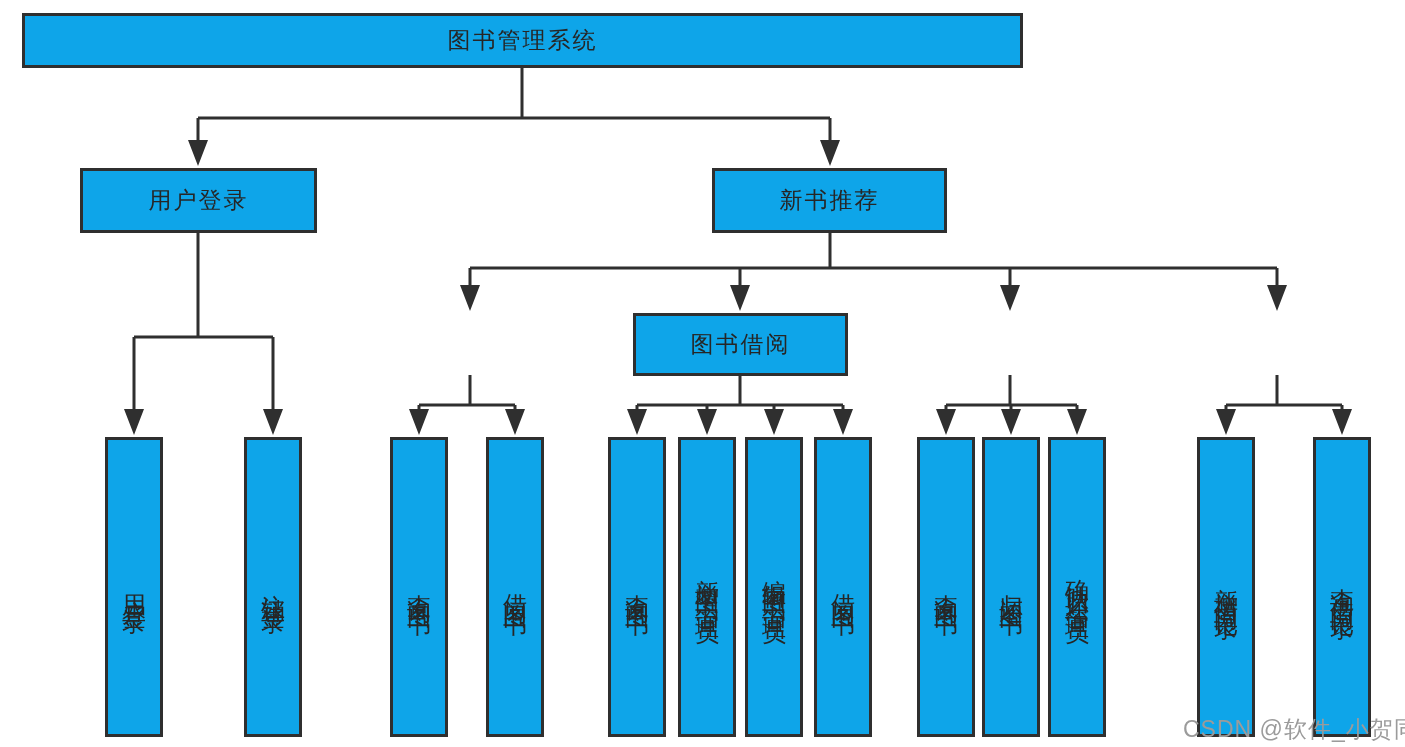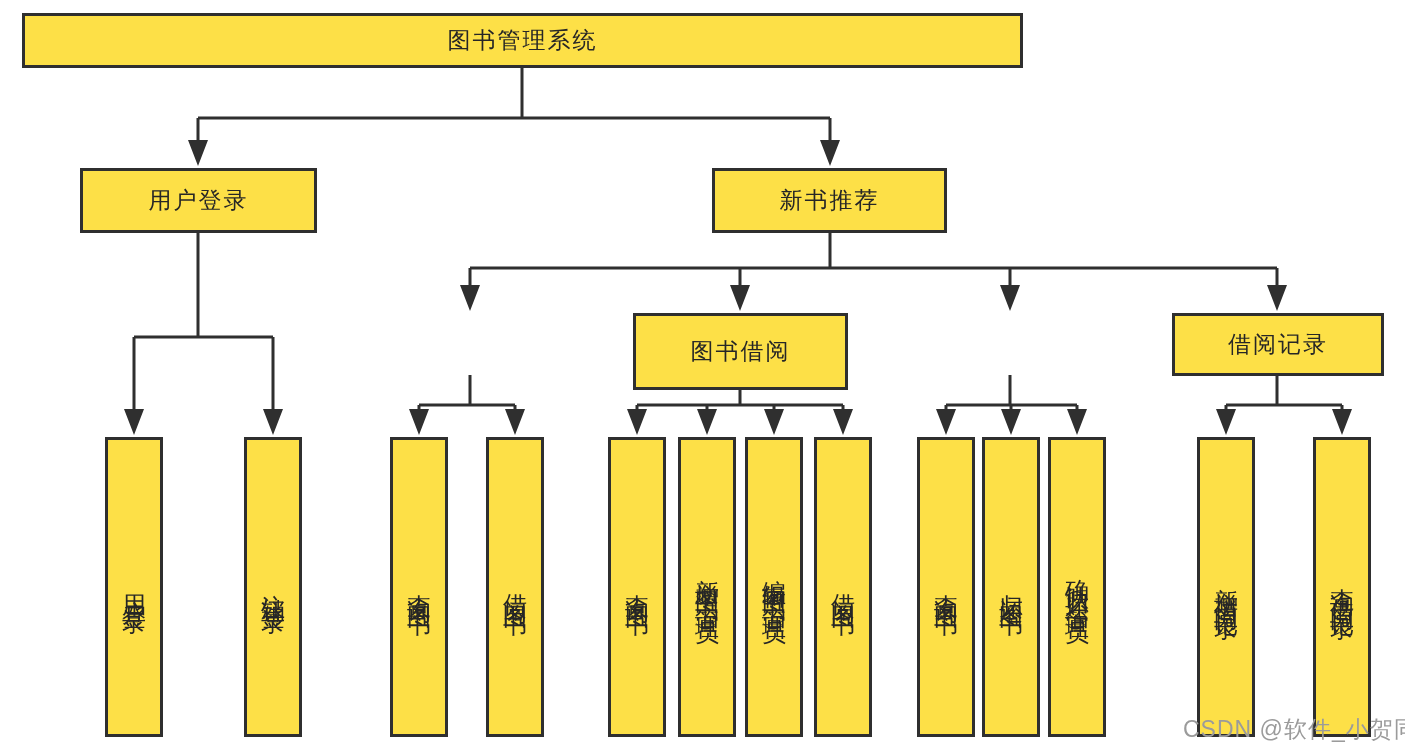--- a/index.html
+++ b/index.html
@@ -20,21 +20,21 @@
   #connectors {
     position: absolute;
     left: 0;
     top: 0;
     z-index: 1;
   }
   .hbox, .vbox {
     position: absolute;
     box-sizing: border-box;
     border: 3px solid #2f2f2f;
-    background: #fde047;
+    background: #0ea5e9;
     display: flex;
     align-items: center;
     justify-content: center;
     z-index: 2;
     color: #262626;
   }
   .hbox span {
     font-size: 23px;
     letter-spacing: 2px;
     white-space: nowrap;
@@ -125,25 +125,22 @@
     <span>图书管理系统</span>
   </div>
 
   <div class="hbox" style="left:80px; top:168px; width:237px; height:65px">
     <span>用户登录</span>
   </div>
   <div class="hbox" style="left:712px; top:168px; width:235px; height:65px">
     <span>新书推荐</span>
   </div>
 
-  <div class="hbox" style="left:633px; top:313px; width:215px; height:77px">
+  <div class="hbox" style="left:633px; top:313px; width:215px; height:63px">
     <span>图书借阅</span>
-  </div>
-  <div class="hbox" style="left:1172px; top:313px; width:212px; height:63px">
-    <span>借阅记录</span>
   </div>
 
   <div class="vbox" style="left:105px; top:437px; width:58px; height:300px">
     <span>用户登录</span>
   </div>
   <div class="vbox" style="left:244px; top:437px; width:58px; height:300px">
     <span>注销登录</span>
   </div>
 
   <div class="vbox" style="left:390px; top:437px; width:58px; height:300px">

